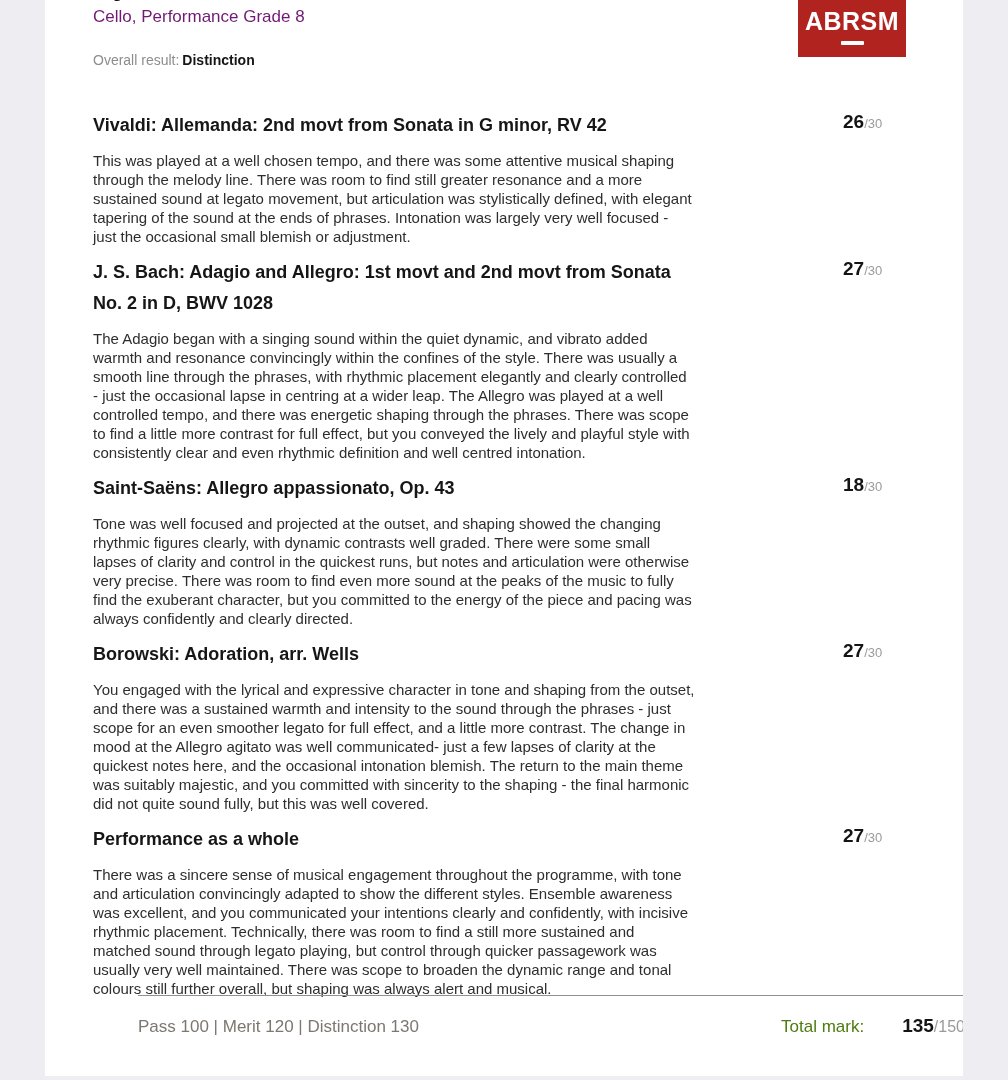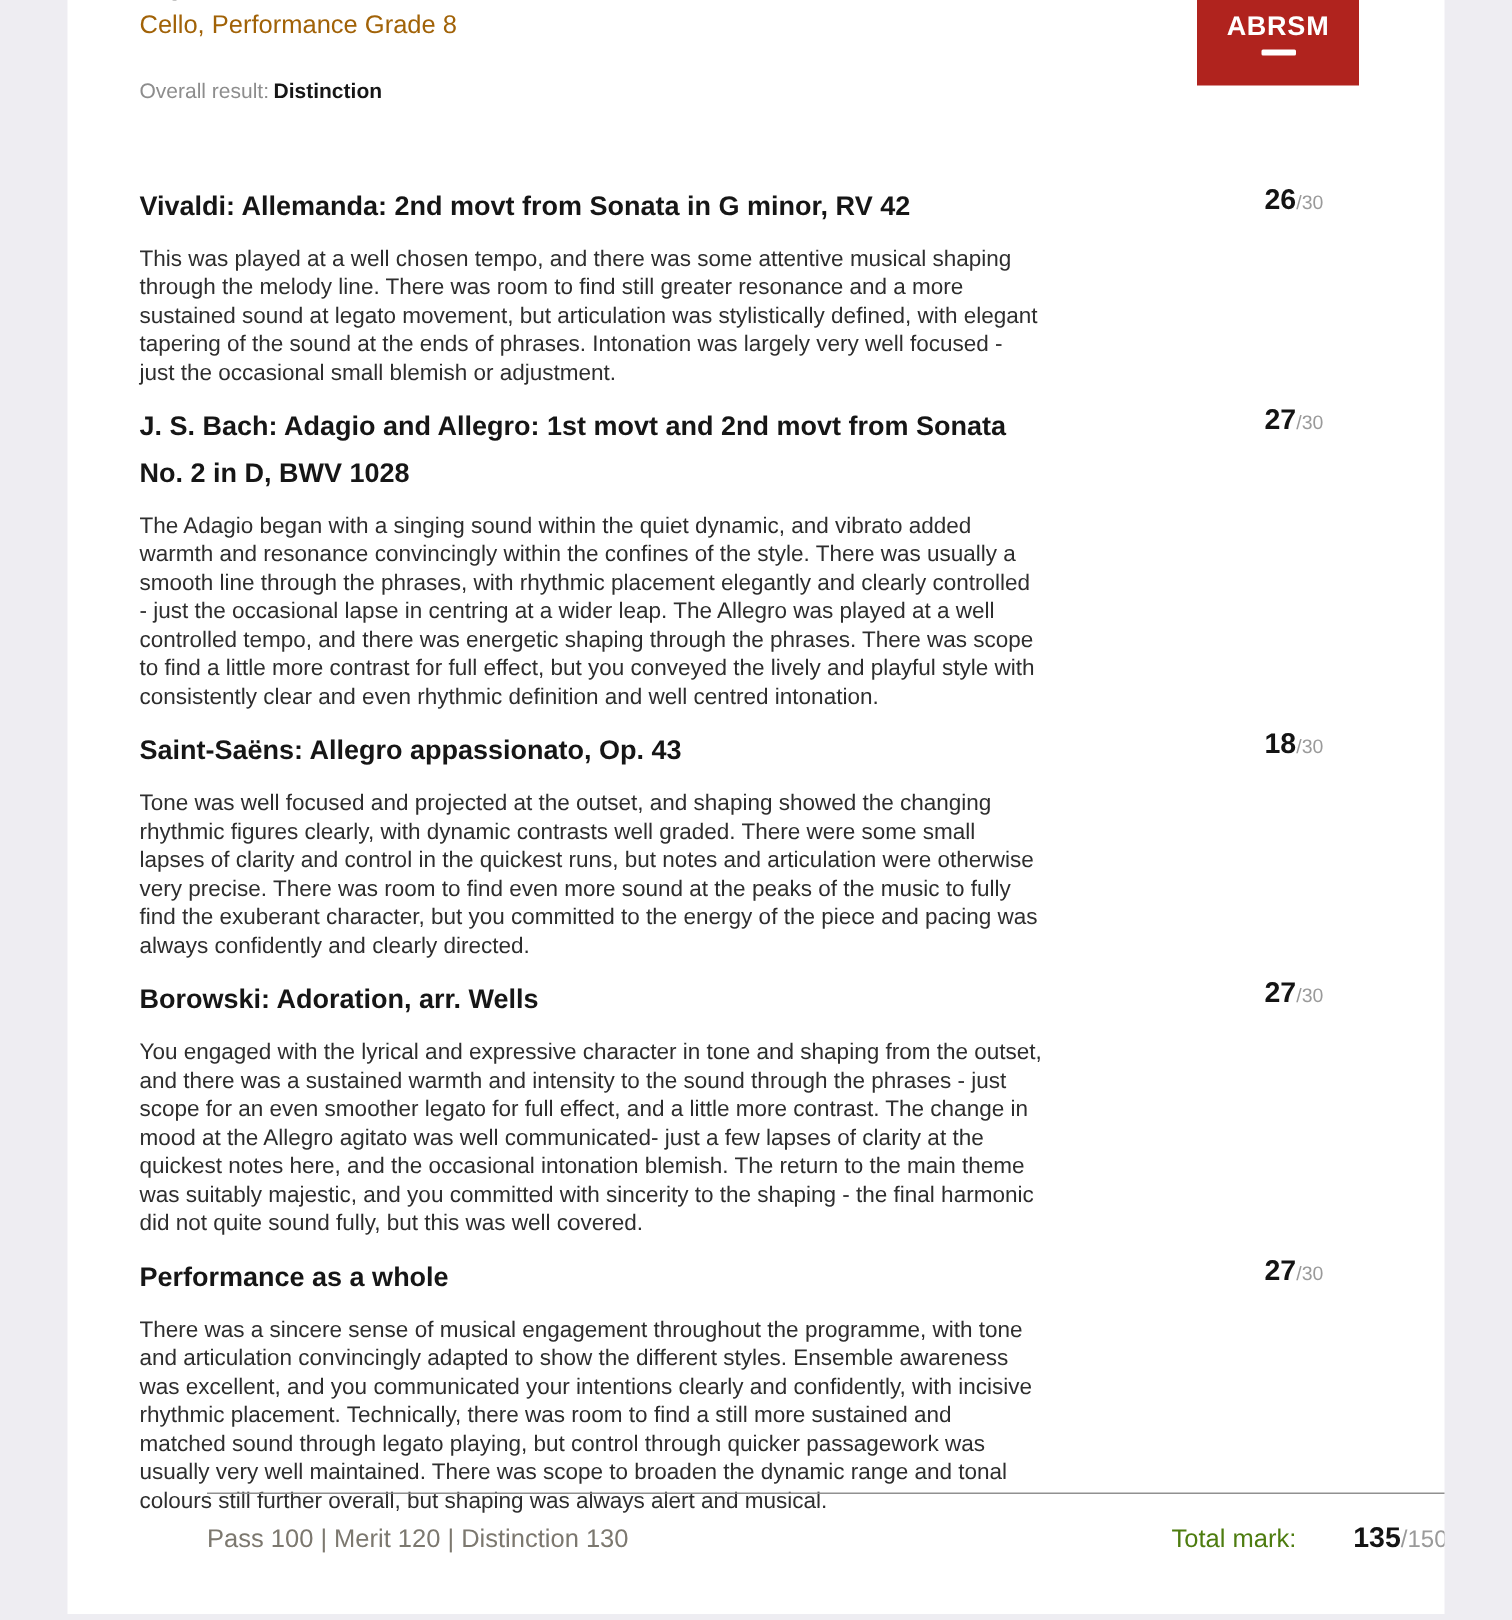--- a/index.html
+++ b/index.html
@@ -28,49 +28,49 @@
     height: 36px; width: 30px;
     overflow: hidden;
     color: #141414;
     font-weight: bold;
     font-size: 30px;
     line-height: 30px;
   }
   .subtitle {
     padding-top: 7px;
     font-size: 17px;
-    color: #a16207;
+    color: #701a75;
   }
   .overall {
     margin-top: 25px;
     font-size: 14px;
     color: #8d8d8d;
   }
   .overall b { color: #161616; font-weight: bold; margin-left: 3px; }
   .logo {
     position: absolute;
     left: 753px; top: 0;
     width: 108px; height: 57px;
     text-align: center;
   }
   .logo .logo-text {
     display: block;
     padding-top: 7px;
     color: #ffffff;
     font-weight: bold;
-    font-size: 18px;
+    font-size: 25px;
     letter-spacing: 0.5px;
   }
   .logo .logo-dash {
     width: 23px; height: 4px;
     background: #ffffff;
     margin: 5px auto 0 auto;
     border-radius: 1px;
   }
-  .sections { margin-top: 54px; }
+  .sections { margin-top: 42px; }
   .section { position: relative; margin-top: 11px; }
   .section h3 {
     font-size: 18px;
     line-height: 31px;
     color: #161616;
     font-weight: bold;
     max-width: 600px;
   }
   .section p {
     margin-top: 10px;

